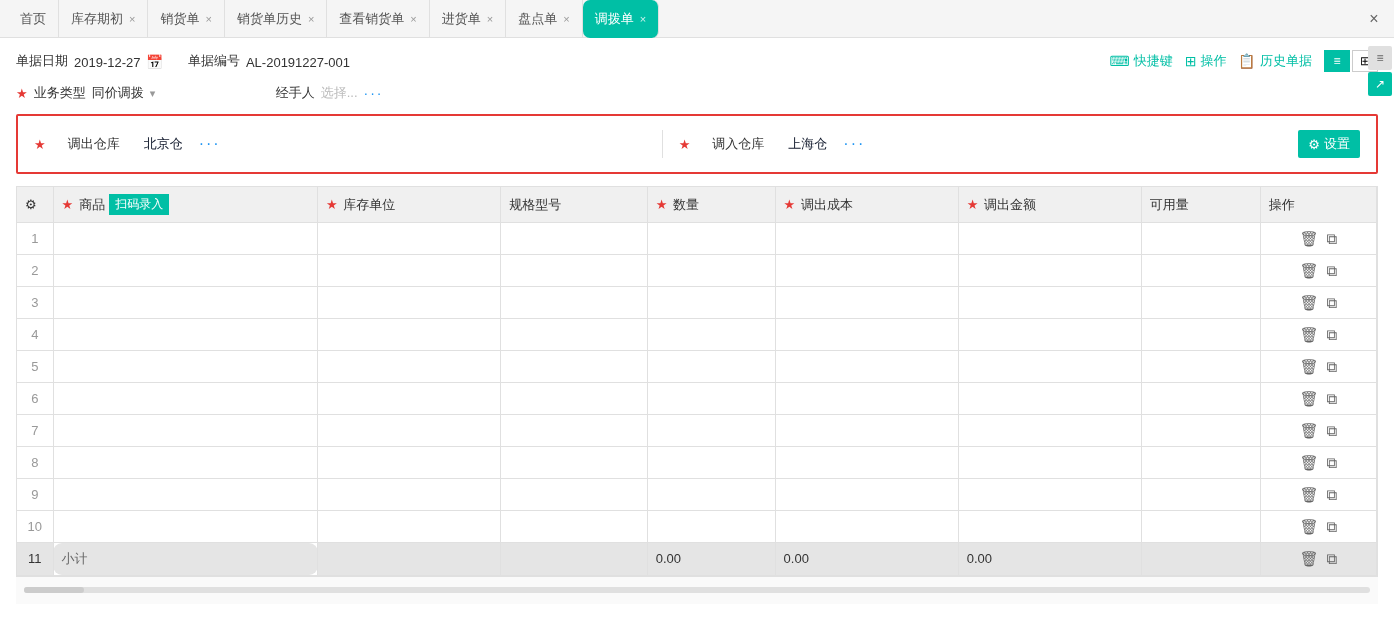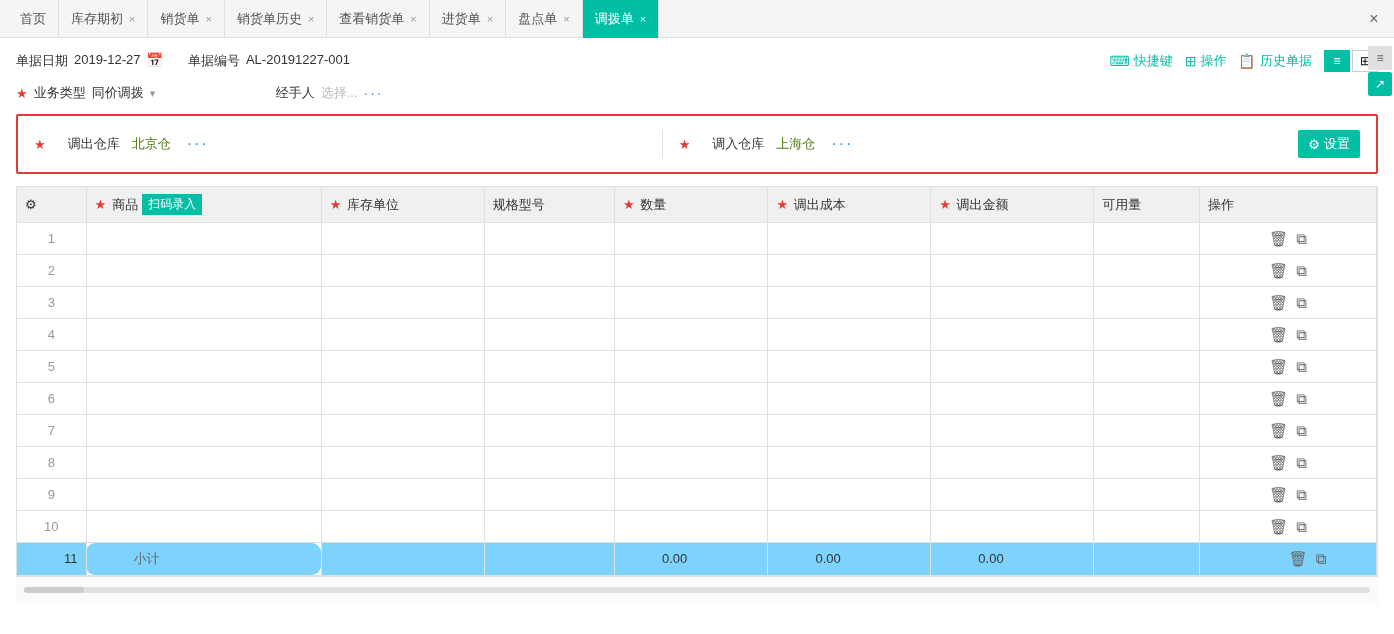--- a/index.html
+++ b/index.html
@@ -26,20 +26,21 @@
       border-right: 1px solid #e0e0e0;
       white-space: nowrap;
       gap: 6px;
     }
     .tab-item:first-child {
       border-left: none;
     }
     .tab-item.active {
       background: #00bfa5;
       color: #fff;
+      border-radius: 7px;
     }
     .tab-item .close-icon {
       font-size: 11px;
       color: #999;
       cursor: pointer;
     }
     .tab-item.active .close-icon {
       color: rgba(255,255,255,0.8);
     }
     .tab-close-btn {
@@ -65,21 +66,21 @@
 
     
     .header-row {
       display: flex;
       align-items: center;
       margin-bottom: 12px;
       gap: 24px;
     }
     .header-field {
       display: flex;
-      align-items: flex-start;
+      align-items: flex-end;
       gap: 6px;
       font-size: 13px;
       color: #333;
     }
     .header-field label {
       color: #333;
     }
     .calendar-icon {
       color: #00bfa5;
       cursor: pointer;
@@ -140,22 +141,22 @@
     .warehouse-field .required {
       color: #e53935;
       margin-right: 2px;
     }
     .warehouse-field label {
       color: #333;
       white-space: nowrap;
       margin-left: 12px;
     }
     .warehouse-field .wh-value {
-      color: #4d7c0f;
-      margin-left: 4px;
+      color: #0f172a;
+      margin-left: 16px;
     }
     .dots-btn {
       color: #2196f3;
       cursor: pointer;
       font-size: 16px;
       padding: 0 8px;
       letter-spacing: 2px;
     }
     .divider-v {
       width: 1px;
@@ -251,23 +252,22 @@
     }
     .data-table tr:last-child td {
       border-bottom: none;
     }
     .data-table .row-num {
       color: #999;
       text-align: center;
       width: 36px;
     }
     .data-table .subtotal-row td {
-      background: #7dd3fc;
-      color: #333;
-      padding-left: 47px;
+      background: #e5e5e5;
+      color: #333;
     }
     .subtotal-label {
       text-align: center;
       color: #666;
     }
     .th-settings {
       width: 36px;
       text-align: center;
     }
     .th-barcode {

